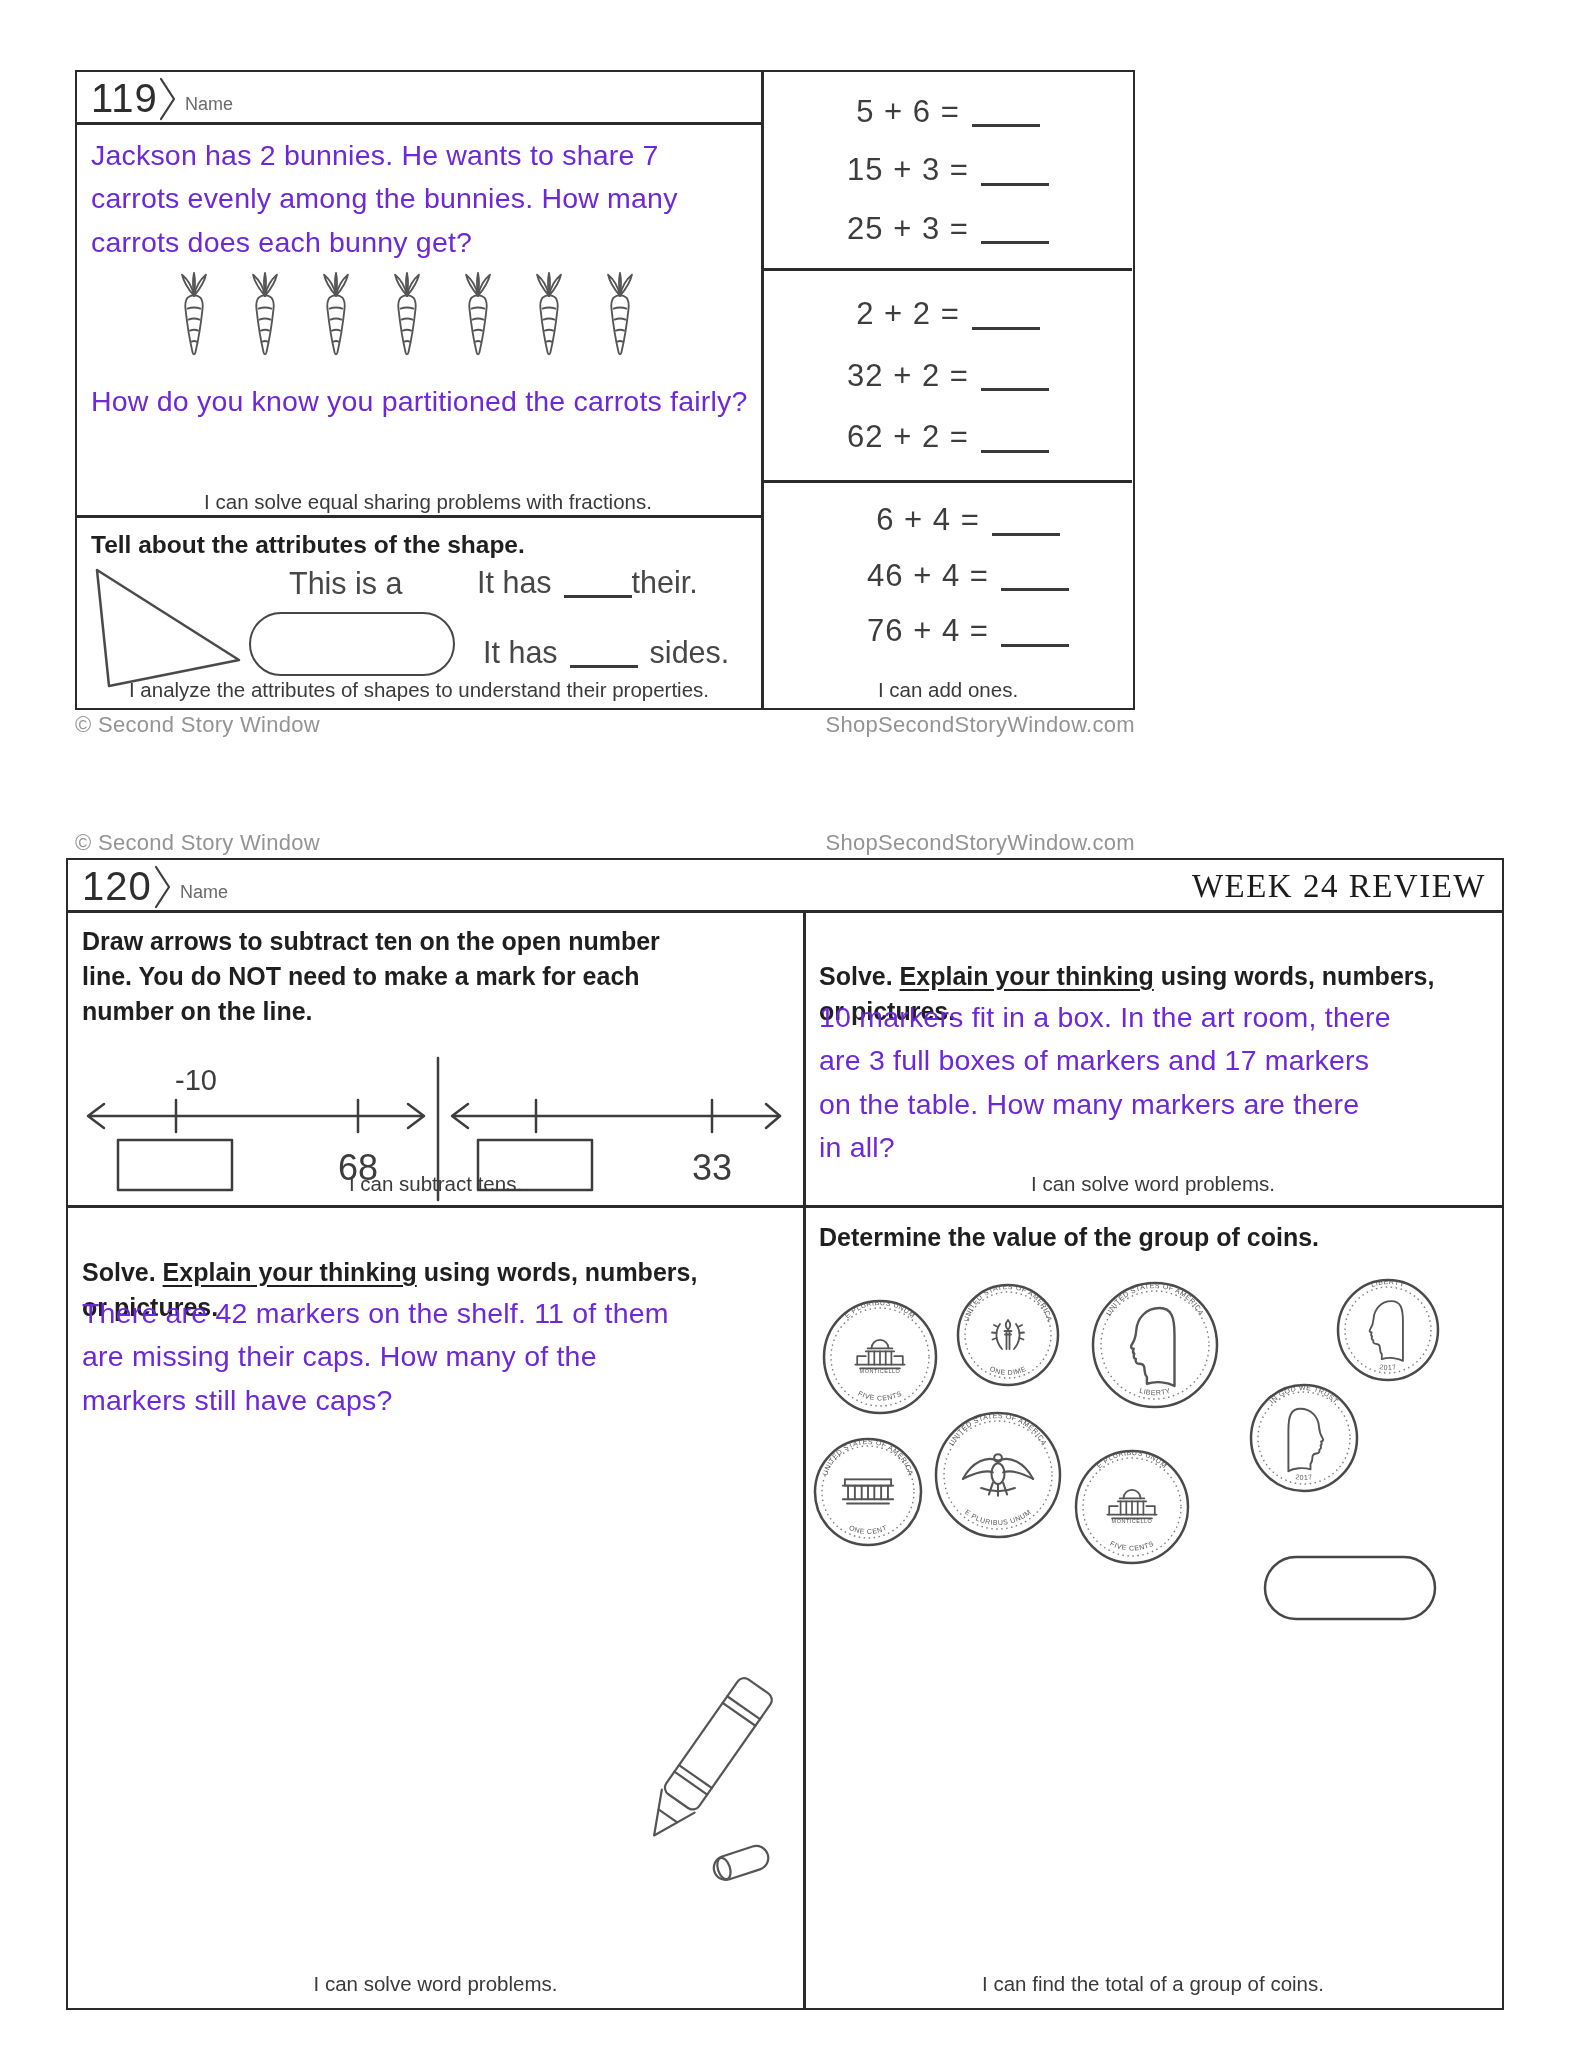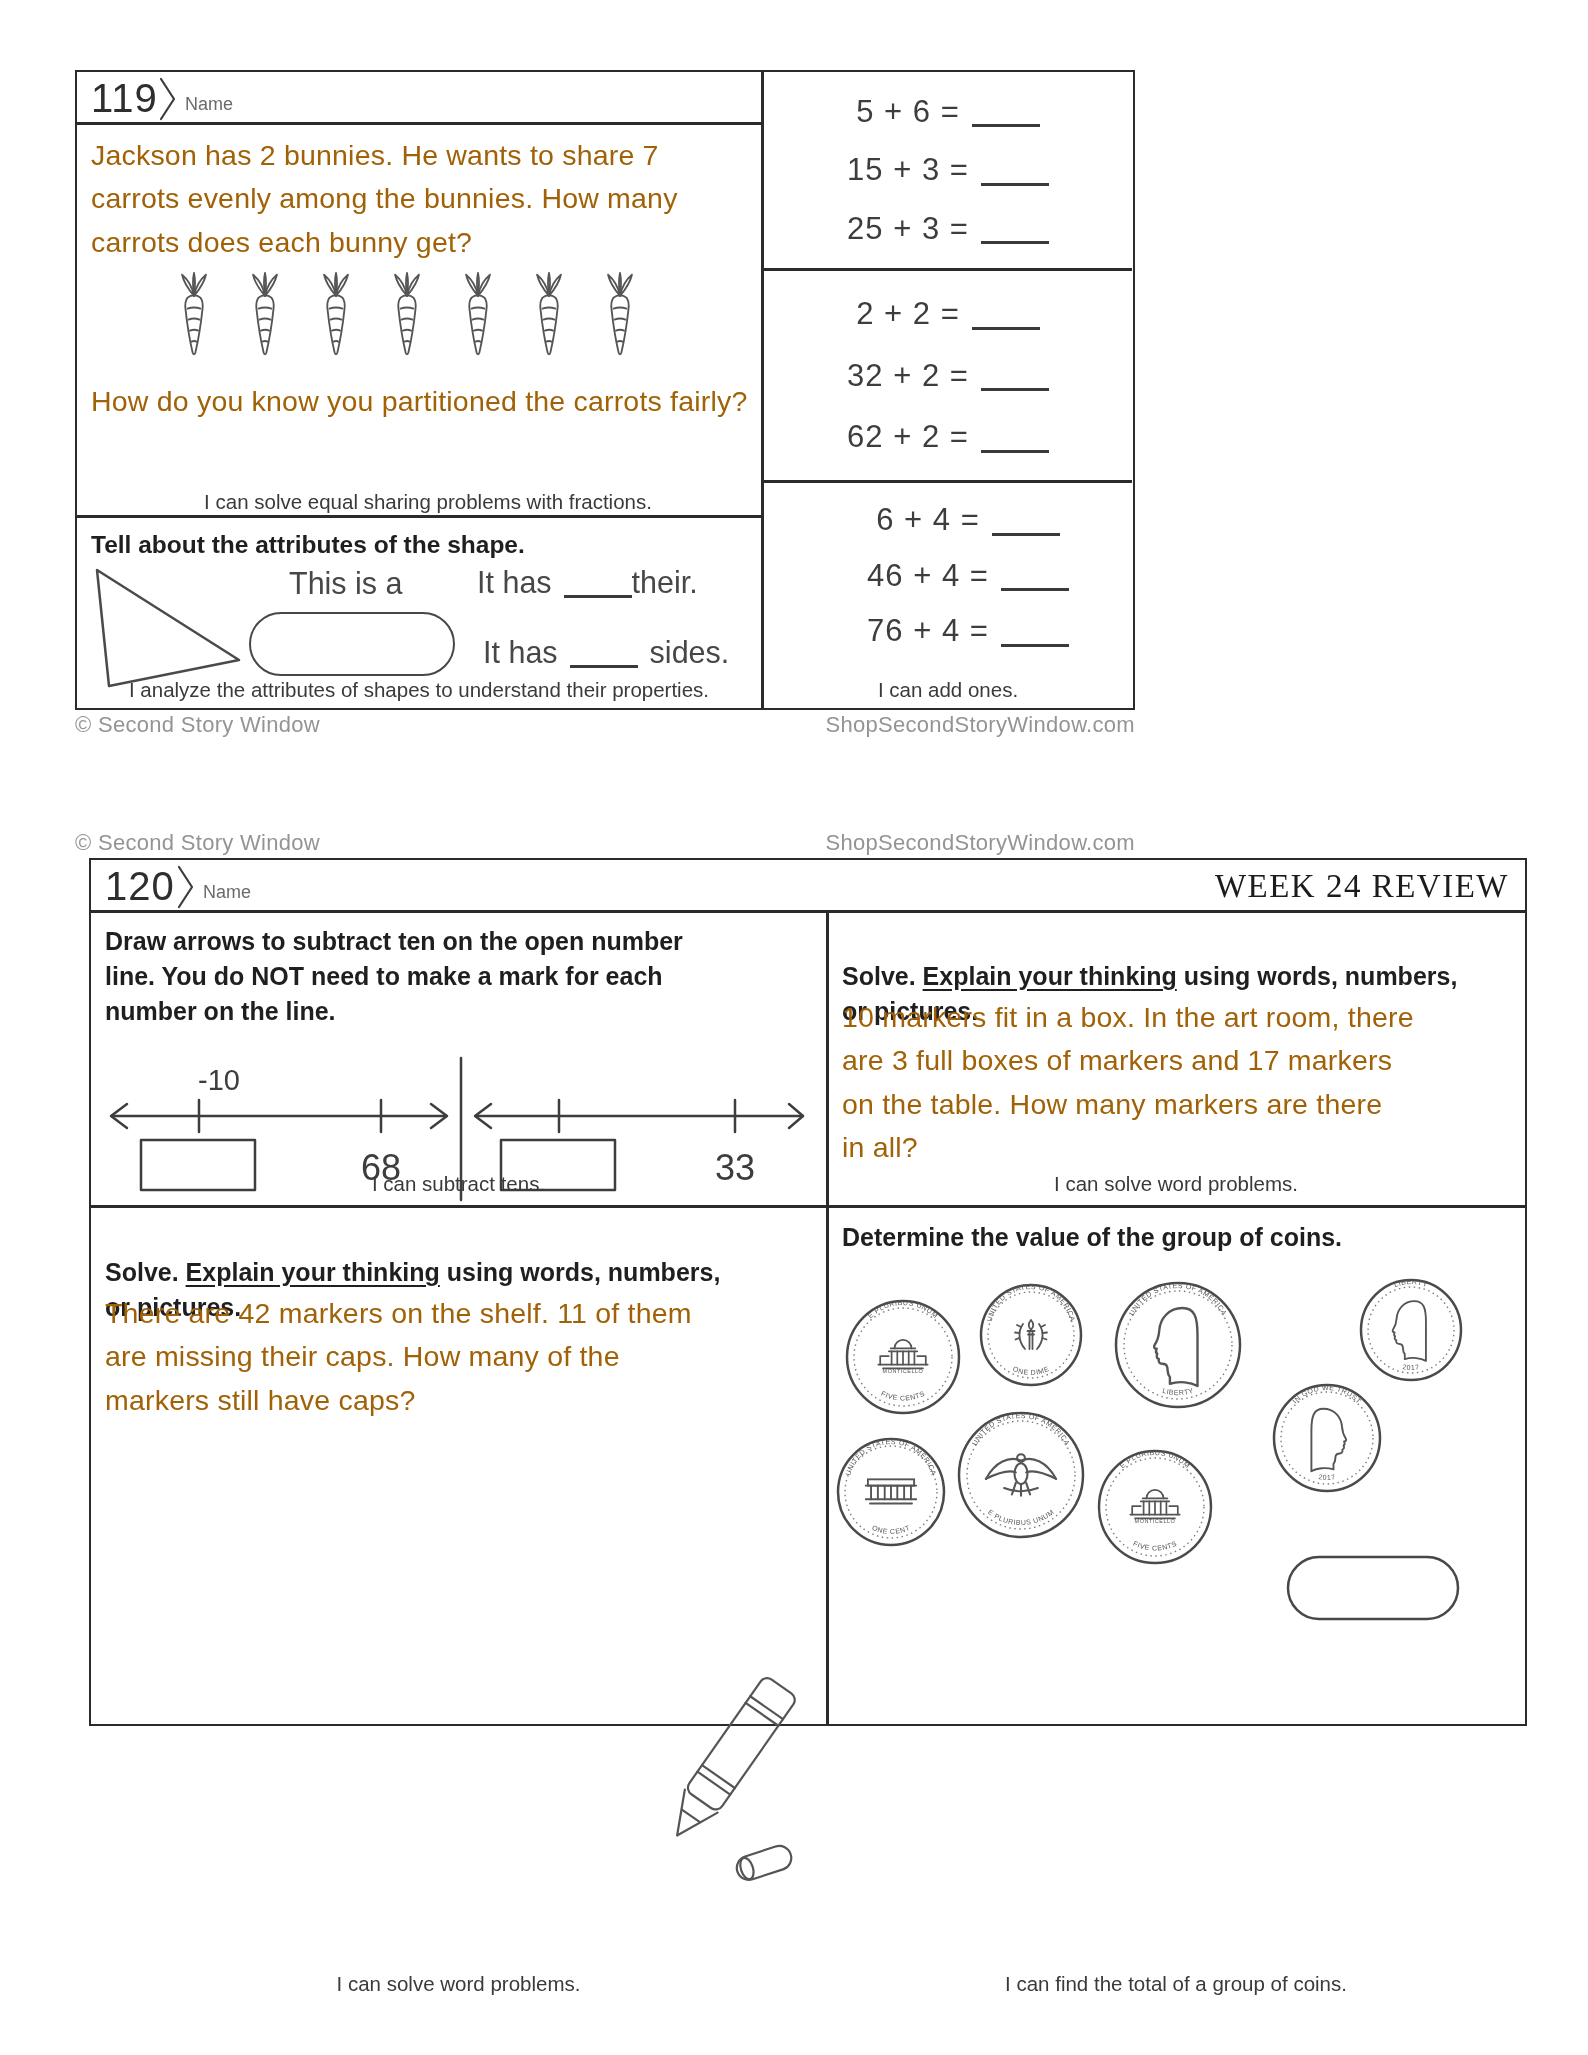--- a/index.html
+++ b/index.html
@@ -5,21 +5,21 @@
   * { margin:0; padding:0; box-sizing:border-box; }
   body { background:#fff; }
   .page { position:relative; width:1588px; height:2055px; background:#fff;
           font-family:"Liberation Sans", sans-serif; color:#4f4f4f; overflow:hidden; }
   .box  { position:absolute; border:2.5px solid #2b2b2b; }
   .abs  { position:absolute; }
   .rule { position:absolute; background:#2b2b2b; }
   .hdr-num  { font-size:40px; color:#2e2e2e; letter-spacing:1px; }
   .hdr-name { font-size:18px; color:#6b6b6b; }
   .ws-title { font-family:"Liberation Serif", serif; font-size:33px; color:#1c1c1c; letter-spacing:1.5px; }
-  .prob { font-size:28.5px; line-height:1.52; color:#a16207; white-space:pre-line; letter-spacing:0.2px; }
+  .prob { font-size:28.5px; line-height:1.52; color:#6d28d9; white-space:pre-line; letter-spacing:0.2px; }
   .bold-instr { font-weight:bold; font-size:25px; line-height:1.4; color:#1f1f1f; white-space:pre-line; }
   .bold-instr u { text-underline-offset:4px; }
   .caption { font-size:20.5px; color:#3a3a3a; text-align:center; }
   .muted-row { position:absolute; left:75px; width:1060px; display:flex; justify-content:space-between;
                font-size:22px; color:#949494; letter-spacing:0.3px; }
   .eq { font-size:31px; color:#3d3d3d; letter-spacing:1px; white-space:nowrap; }
   .blank { display:inline-block; width:68px; height:0.95em; border-bottom:3px solid #3a3a3a;
            margin-left:12px; transform:translateY(5px); }
   .blank.sp { margin-right:12px; }
   .sent { font-size:30.5px; color:#474747; }
@@ -124,21 +124,21 @@
   <div class="muted-row" style="top:712px;">
     <span>© Second Story Window</span>
     <span>ShopSecondStoryWindow.com</span>
   </div>
 
   <div class="muted-row" style="top:830px;">
     <span>© Second Story Window</span>
     <span>ShopSecondStoryWindow.com</span>
   </div>
 
-  <section class="box" style="left:89px; top:858px; width:1438px; height:868px;">
+  <section class="box" style="left:66px; top:858px; width:1438px; height:1152px;">
 
     <div class="abs hdr-num" style="left:14px; top:4px;">120</div>
     <svg class="abs" style="left:86px; top:5px;" width="18" height="44" viewBox="0 0 18 44">
       <path d="M2 2 L15 22 L2 42" class="ink" style="stroke-width:2.2"></path>
     </svg>
     <div class="abs hdr-name" style="left:112px; top:22px;">Name</div>
     <div class="abs ws-title" style="right:16px; top:8px;">WEEK 24 REVIEW</div>
     <div class="rule" style="left:0; top:50px; width:100%; height:2.5px;"></div>
 
     <div class="abs bold-instr" style="left:14px; top:64px;">Draw arrows to subtract ten on the open number

